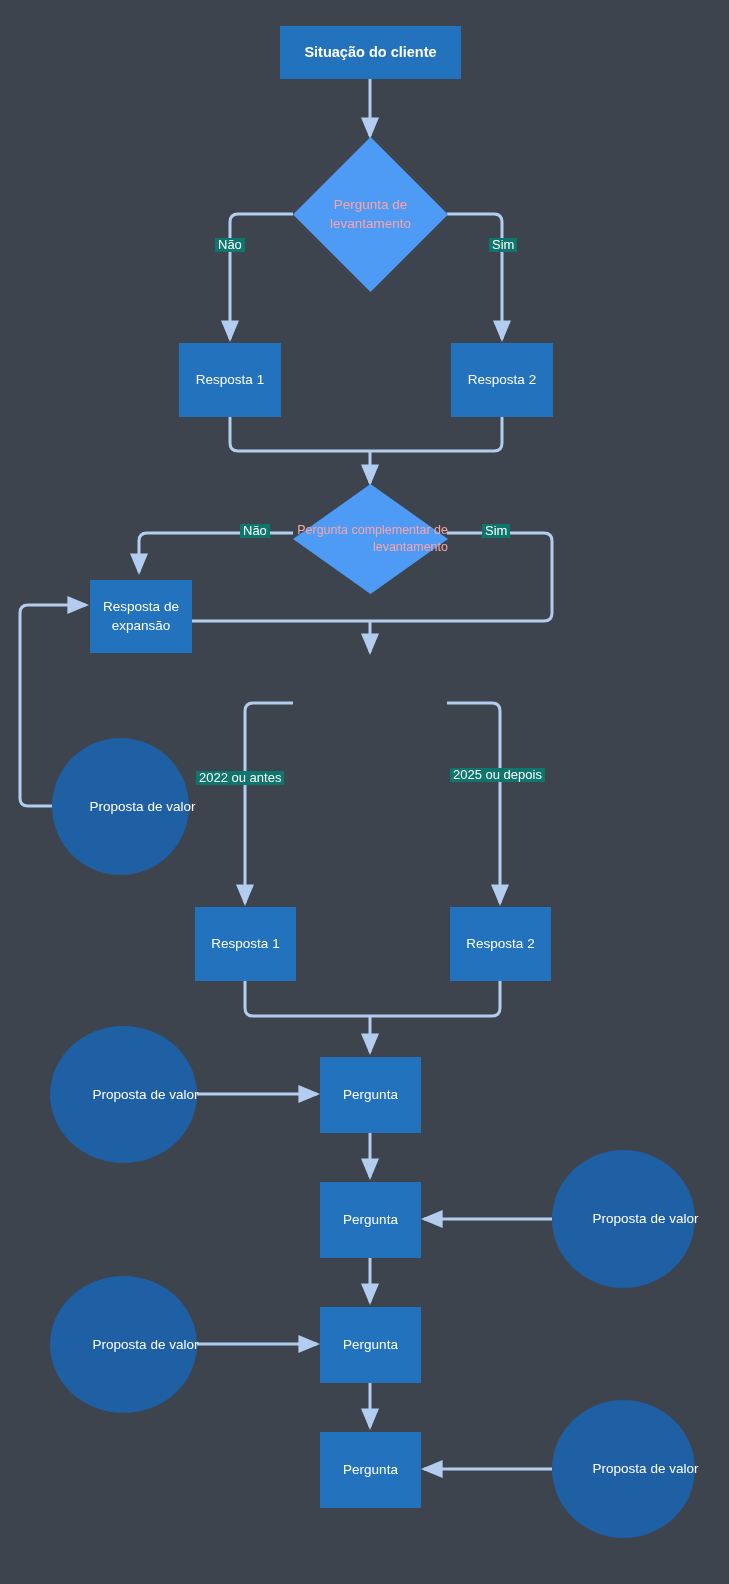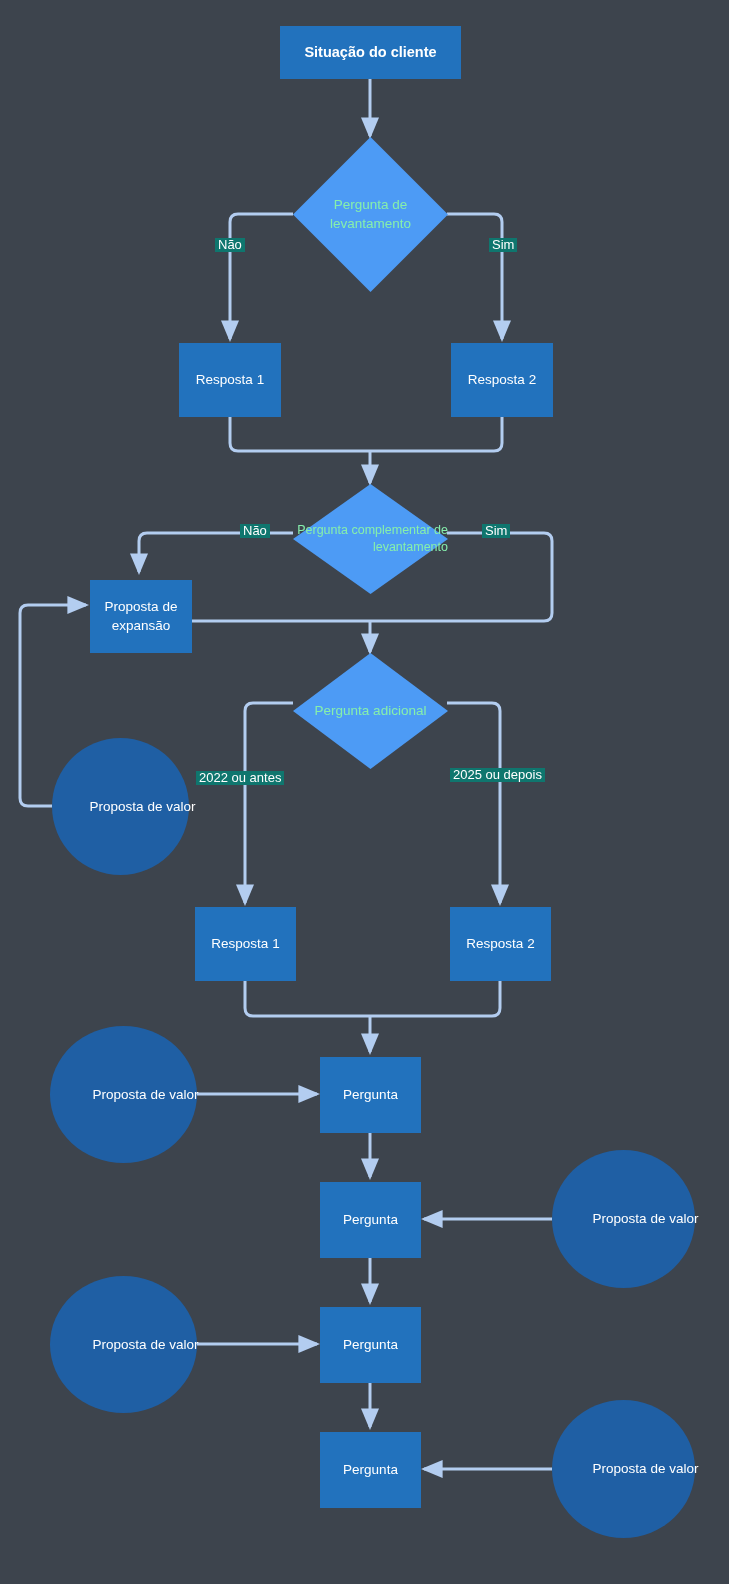--- a/index.html
+++ b/index.html
@@ -52,21 +52,21 @@
     position: absolute;
     left: 0;
     top: 0;
     width: 100%;
     height: 100%;
   }
   .diamond-label {
     position: relative;
     z-index: 2;
     font-size: 13.5px;
-    color: #86efac;
+    color: #fca5a5;
     width: 88%;
   }
   .node.circle {
     background: #1f5fa4;
     border-radius: 50%;
     font-size: 13.5px;
   }
   .circle-label {
     position: absolute;
     left: 50%;
@@ -166,29 +166,23 @@
   </div>
 
   <div class="node diamond-wrap" style="left:293px; top:484px; width:155px; height:110px;text-align:right;">
     <svg class="diamond-shape" viewBox="0 0 100 100" preserveAspectRatio="none">
       <polygon points="50,0 100,50 50,100 0,50" fill="#4d9bf5"></polygon>
     </svg>
     <span class="diamond-label" style="width:105%; font-size:12.5px;">Pergunta complementar de levantamento</span>
   </div>
 
   <div class="node box" style="left:90px; top:580px; width:102px; height:73px;">
-    <span>Proposta de expansão</span>
-  </div>
-
-  <div class="node diamond-wrap" style="left:293px; top:653px; width:155px; height:116px;">
-    <svg class="diamond-shape" viewBox="0 0 100 100" preserveAspectRatio="none">
-      <polygon points="50,0 100,50 50,100 0,50" fill="#4d9bf5"></polygon>
-    </svg>
-    <span class="diamond-label" style="width:112%;">Pergunta adicional</span>
-  </div>
+    <span>Resposta de expansão</span>
+  </div>
+
 
   <div class="node circle" style="left:52px; top:738px; width:137px; height:137px;">
     <span class="circle-label">Proposta de valor</span>
   </div>
 
   <div class="node box" style="left:195px; top:907px; width:101px; height:74px;">
     <span>Resposta 1</span>
   </div>
 
   <div class="node box" style="left:450px; top:907px; width:101px; height:74px;">

